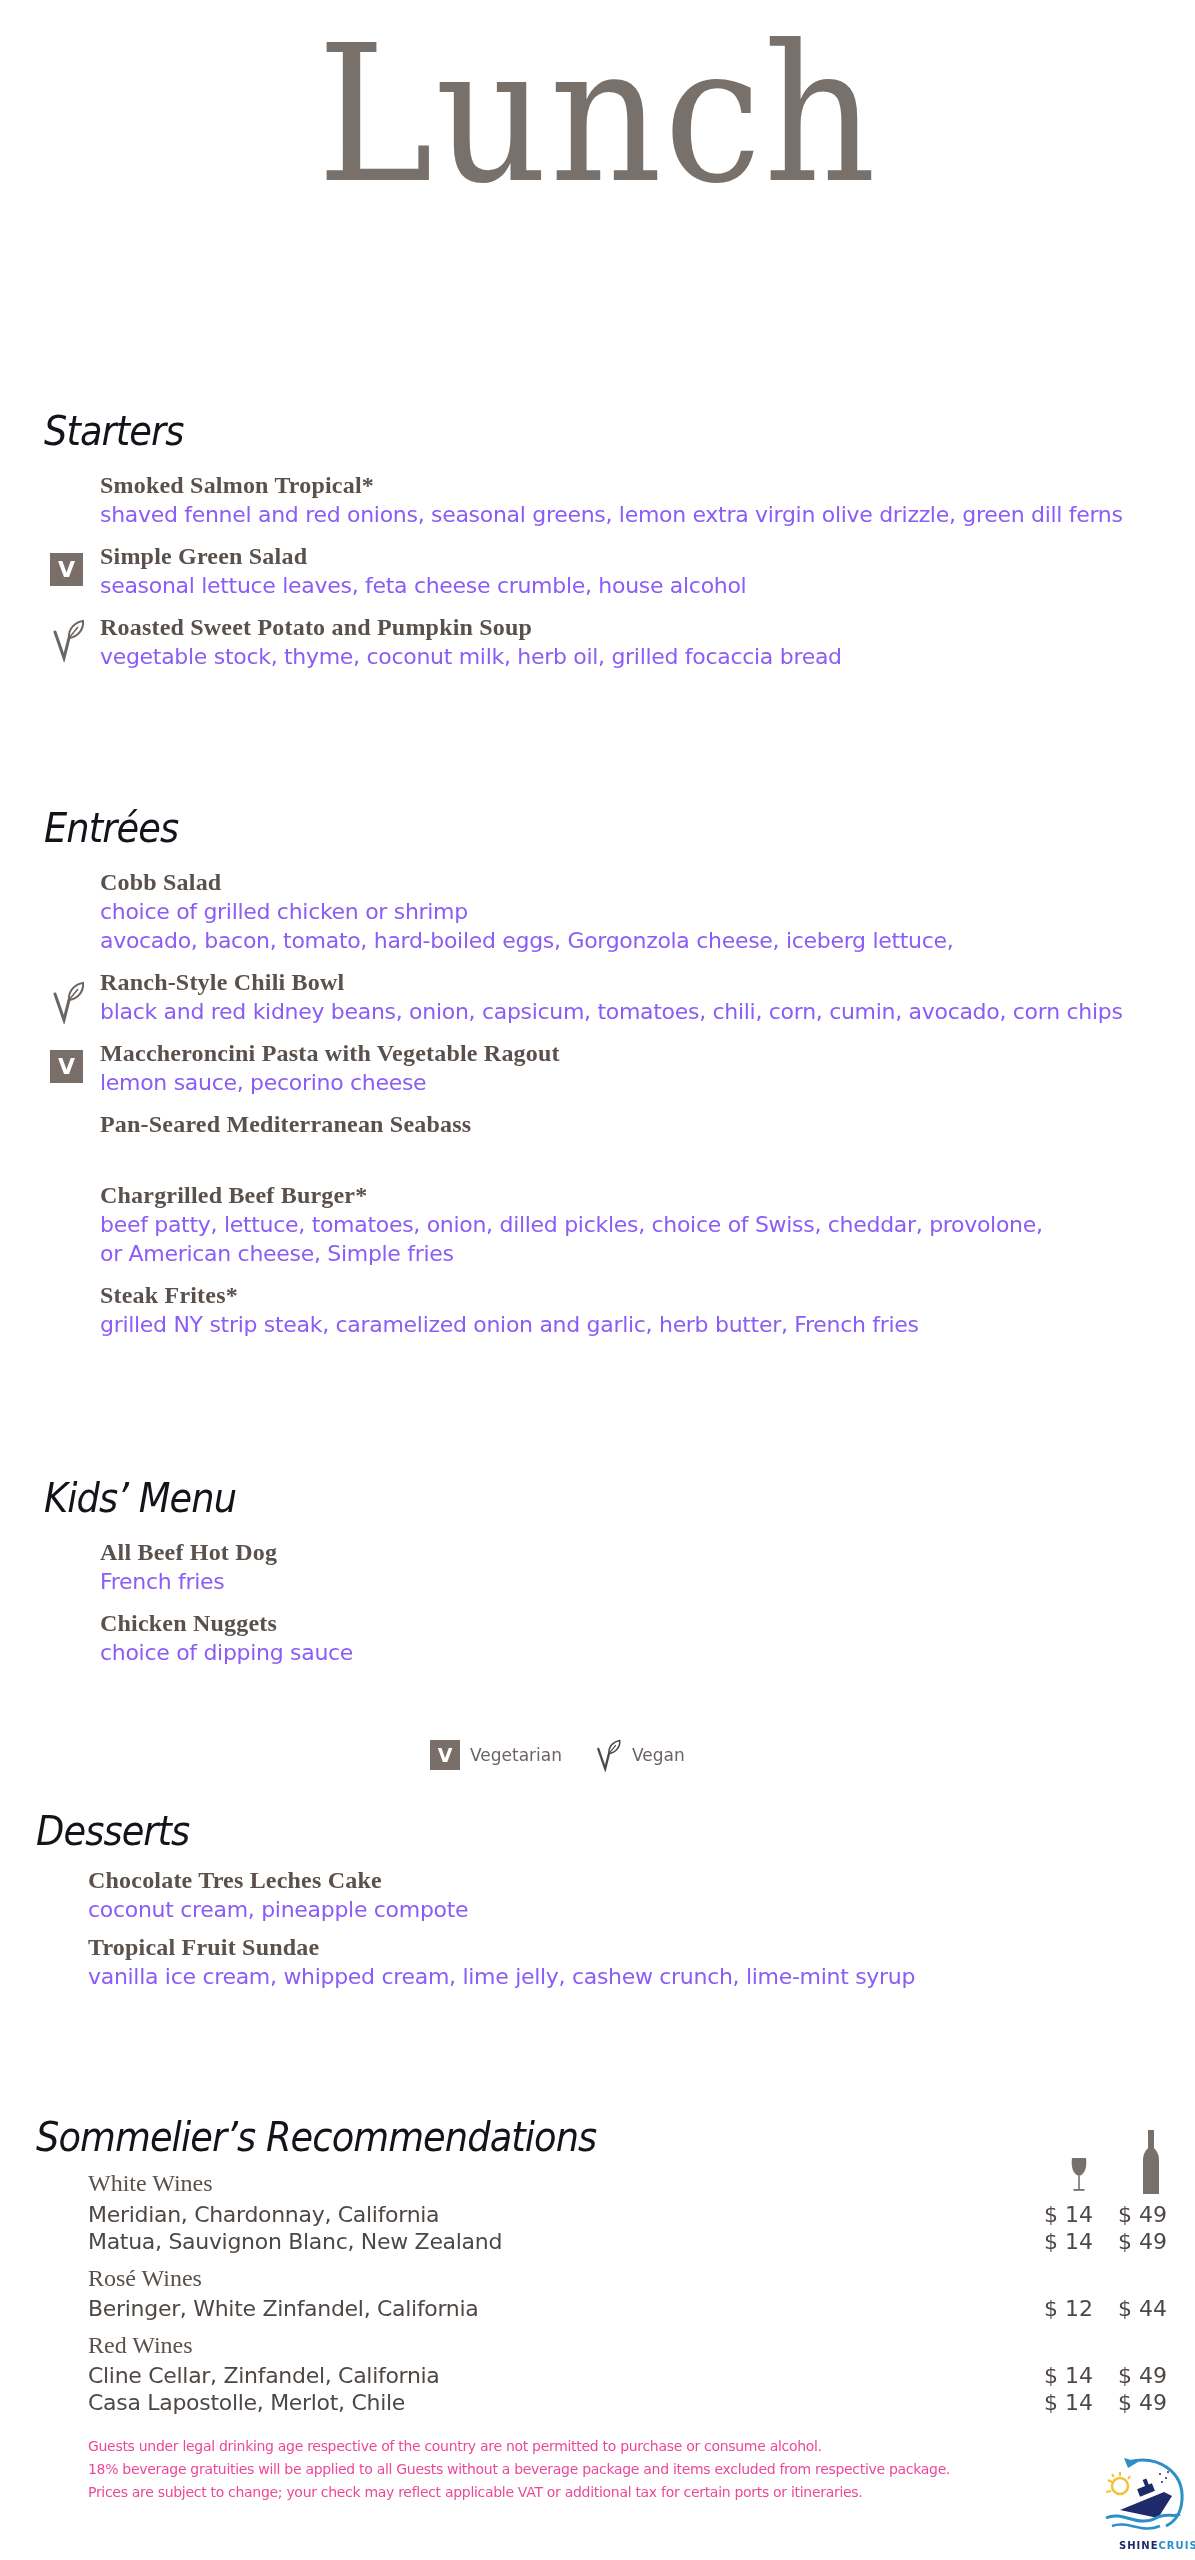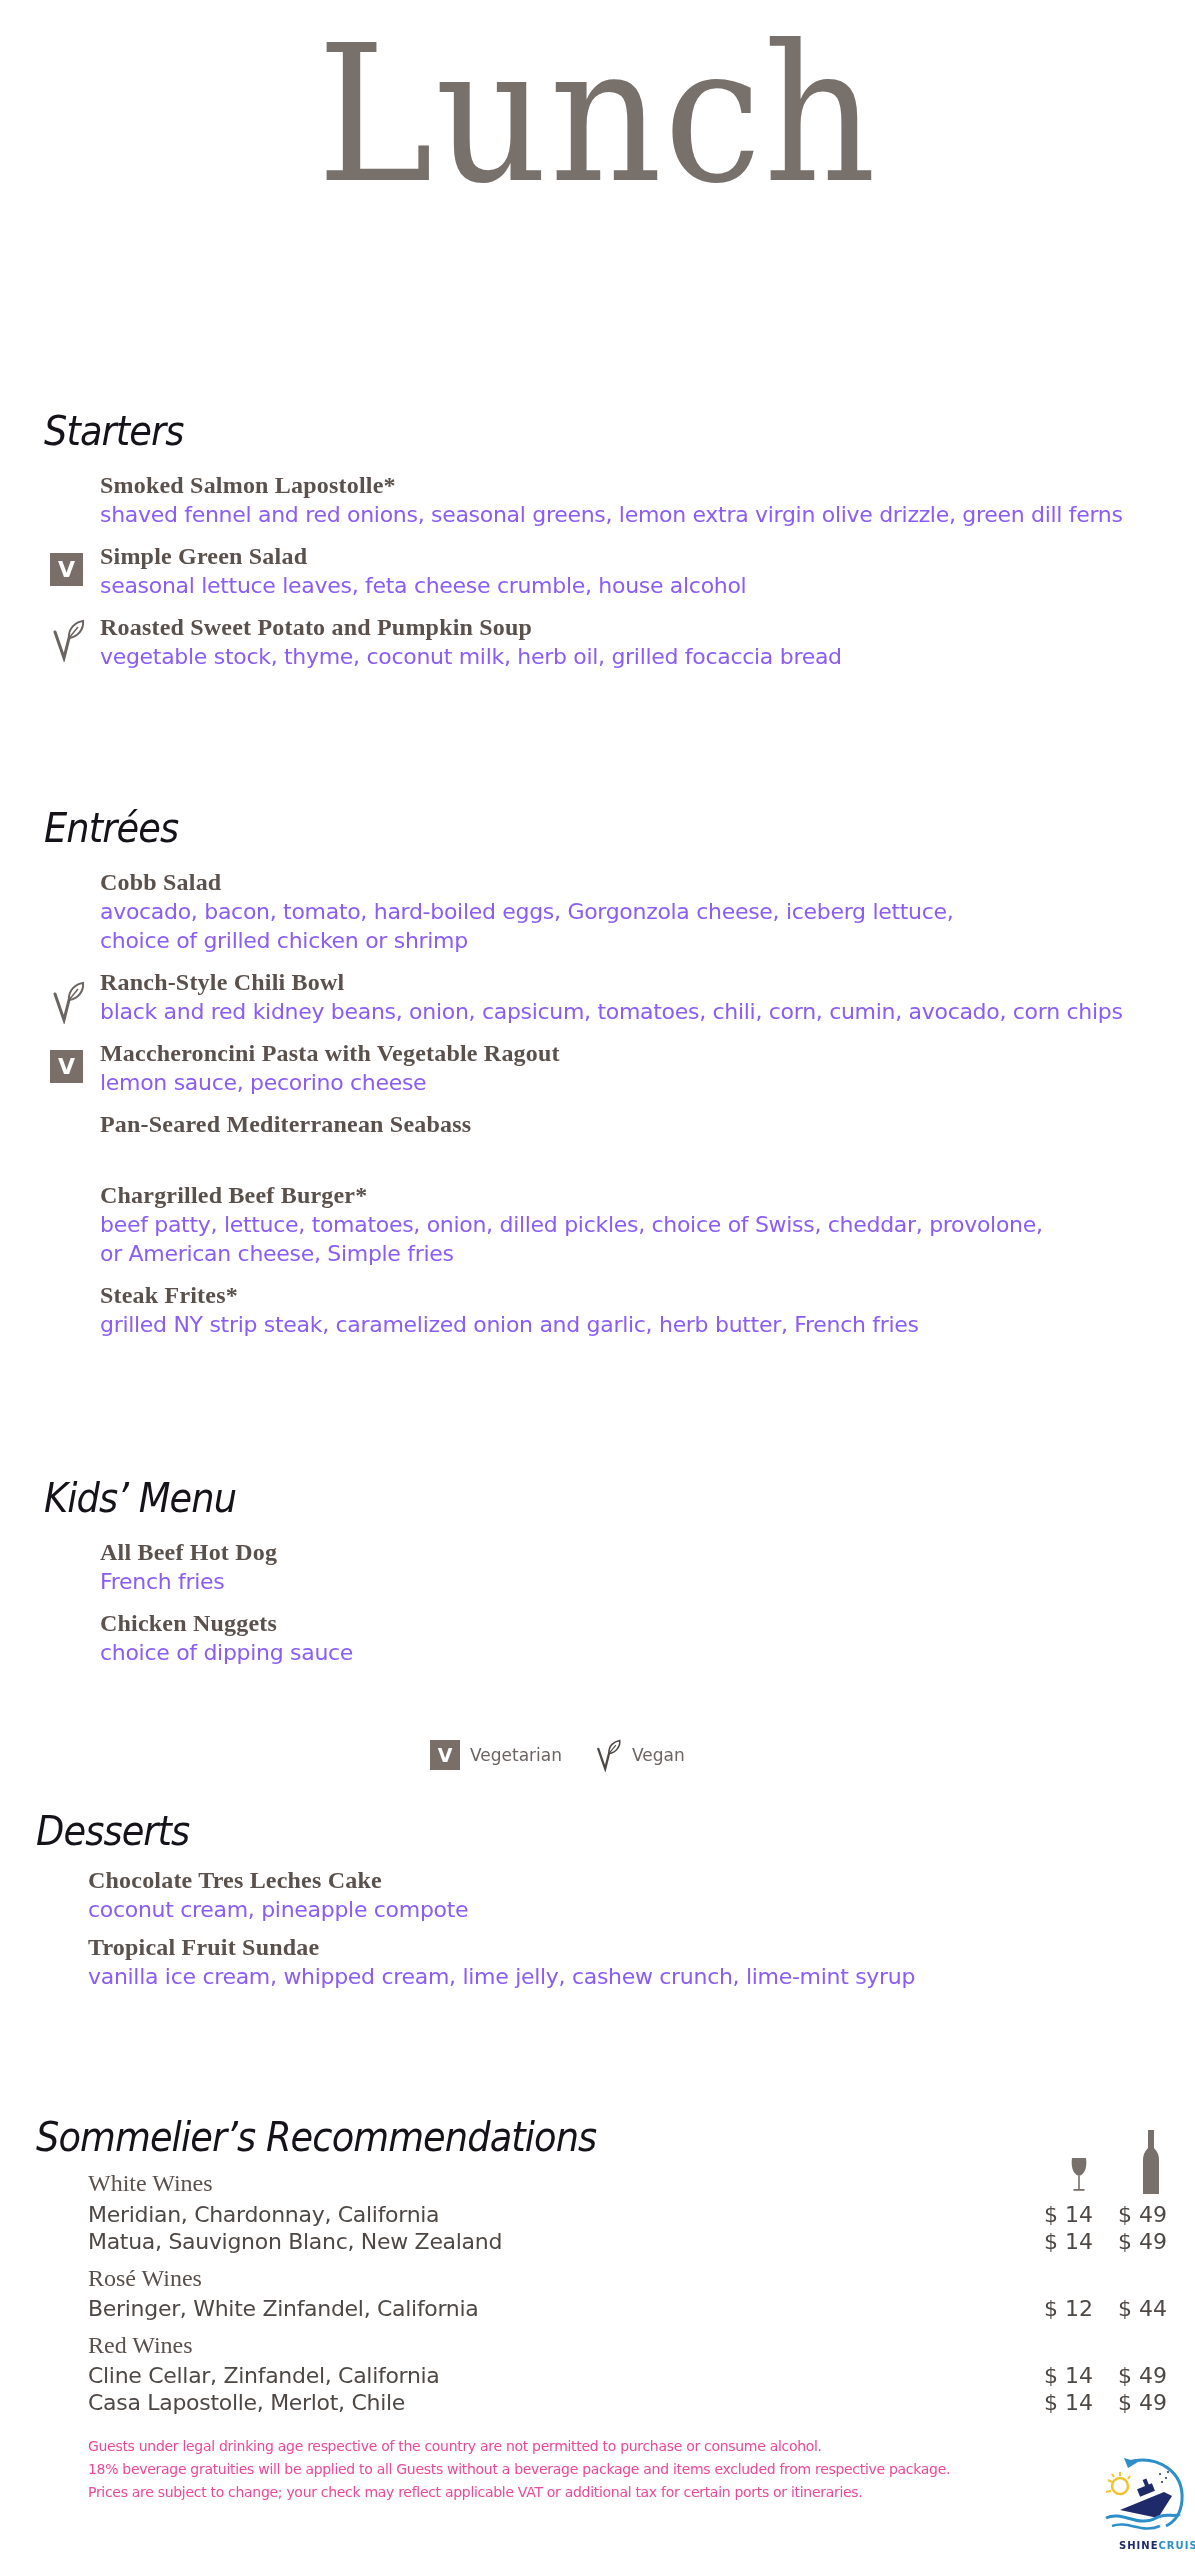--- a/index.html
+++ b/index.html
@@ -36,21 +36,21 @@
   .logo { position: absolute; left: 1098px; top: 2452px; width: 92px; height: 100px; }
 </style>
 </head>
 <body>
 
 <div class="title">Lunch</div>
 
 <h2 class="section-h" style="left:44px; top:408px;">Starters</h2>
 
 <div class="item" style="top:470px;">
-  <div class="item-name">Smoked Salmon Lapostolle*</div>
+  <div class="item-name">Smoked Salmon Tropical*</div>
   <div class="item-desc">shaved fennel and red onions, seasonal greens, lemon extra virgin olive drizzle, green dill ferns</div>
 </div>
 
 <div class="veg-badge" style="left:50px; top:553px;">V</div>
 <div class="item" style="top:541px;">
   <div class="item-name">Simple Green Salad</div>
   <div class="item-desc">seasonal lettuce leaves, feta cheese crumble, house alcohol</div>
 </div>
 
 <svg class="vegan-icon" style="left:52px; top:618px;" viewBox="0 0 34 44">
@@ -60,22 +60,22 @@
 </svg>
 <div class="item" style="top:612px;">
   <div class="item-name">Roasted Sweet Potato and Pumpkin Soup</div>
   <div class="item-desc">vegetable stock, thyme, coconut milk, herb oil, grilled focaccia bread</div>
 </div>
 
 <h2 class="section-h" style="left:44px; top:805px;">Entrées</h2>
 
 <div class="item" style="top:867px;">
   <div class="item-name">Cobb Salad</div>
+  <div class="item-desc">choice of grilled chicken or shrimp</div>
   <div class="item-desc">avocado, bacon, tomato, hard-boiled eggs, Gorgonzola cheese, iceberg lettuce,</div>
-  <div class="item-desc">choice of grilled chicken or shrimp</div>
 </div>
 
 <svg class="vegan-icon" style="left:52px; top:980px;" viewBox="0 0 34 44">
   <path d="M3 14 L12 40 L17 20" fill="none" stroke="#6b6461" stroke-width="3" stroke-linecap="round"></path>
   <path d="M17 20 C16 10 24 4 31 3 C32 11 26 19 17 20 Z" fill="none" stroke="#6b6461" stroke-width="2"></path>
   <path d="M17 20 L26 9" fill="none" stroke="#6b6461" stroke-width="1.5"></path>
 </svg>
 <div class="item" style="top:967px;">
   <div class="item-name">Ranch-Style Chili Bowl</div>
   <div class="item-desc">black and red kidney beans, onion, capsicum, tomatoes, chili, corn, cumin, avocado, corn chips</div>

